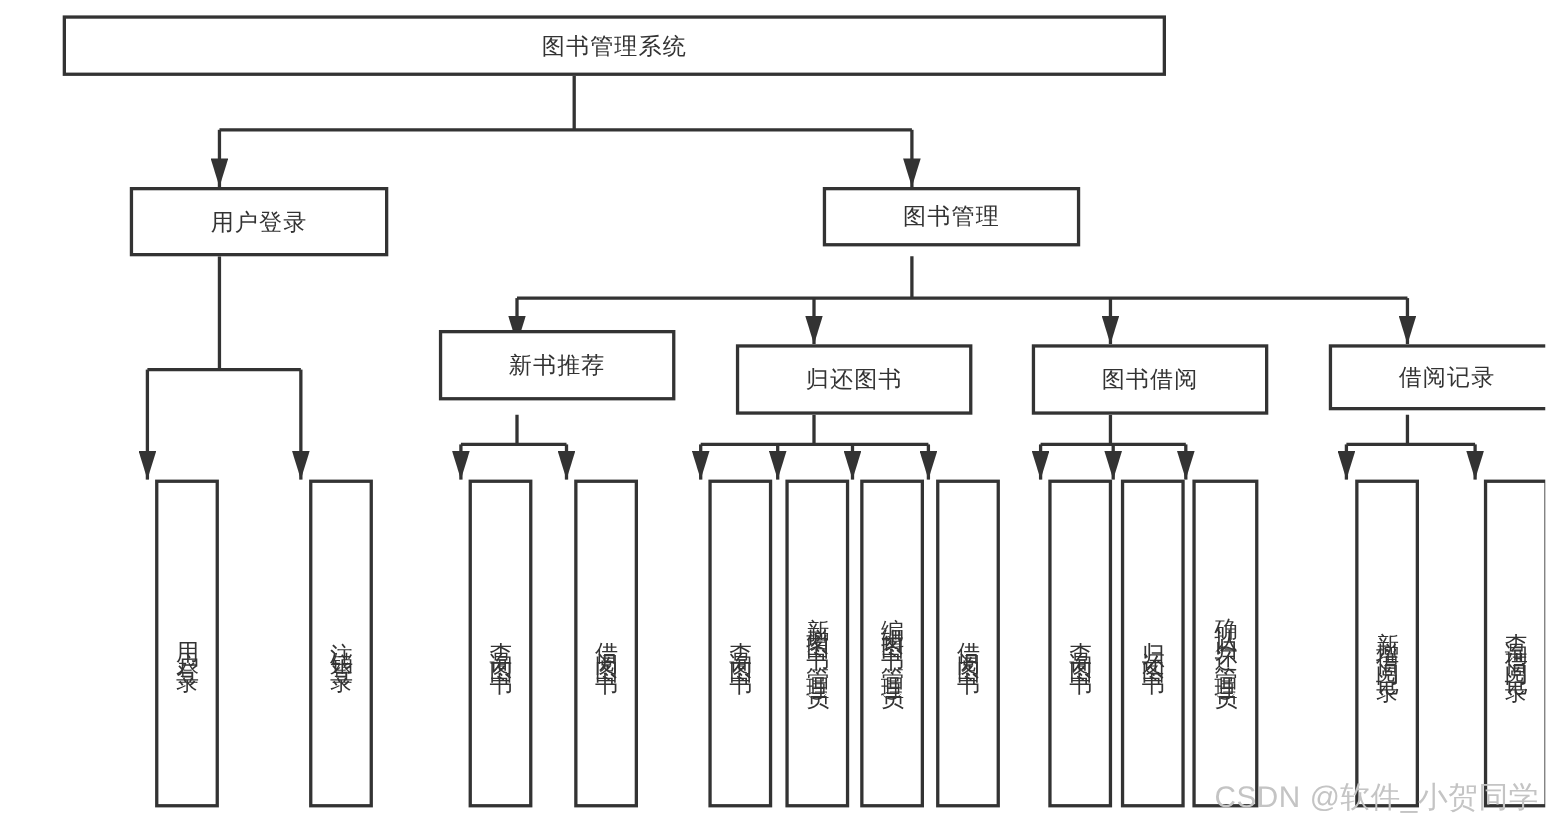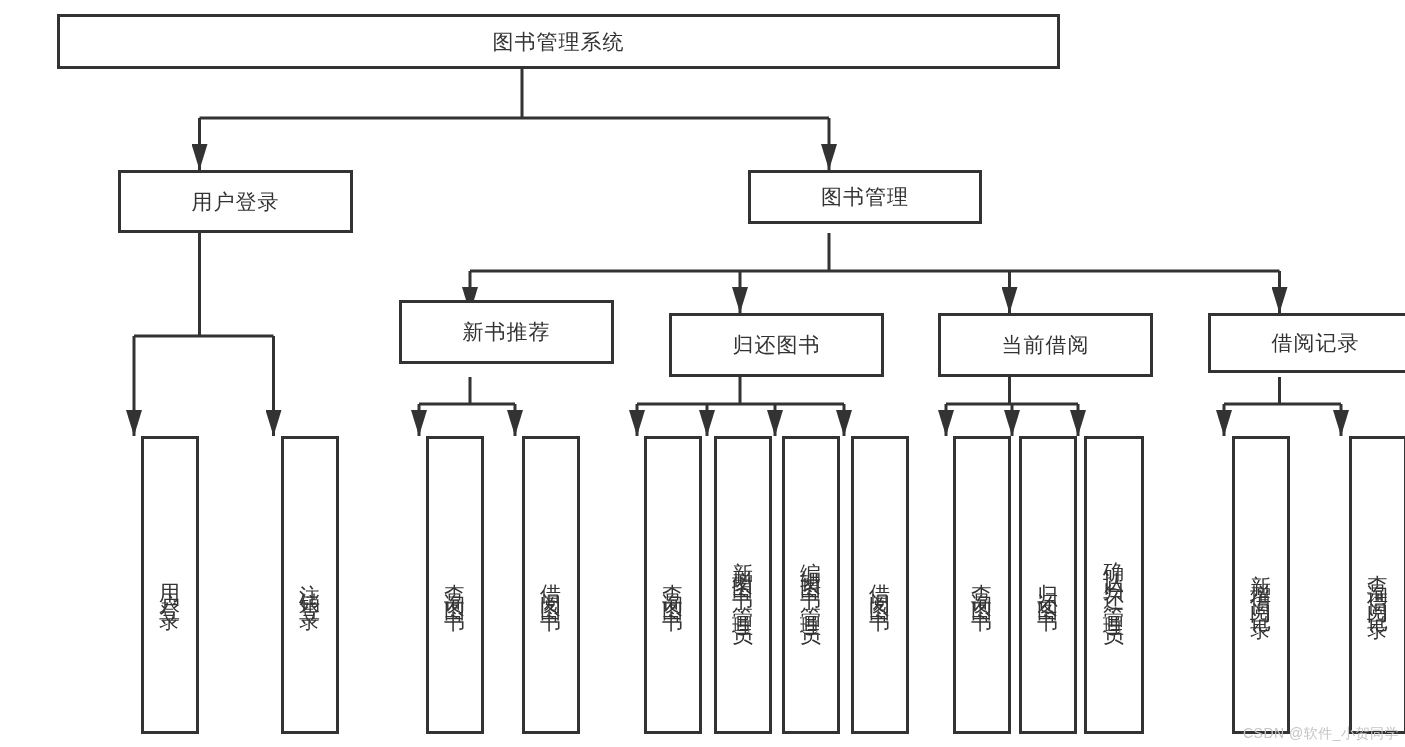--- a/index.html
+++ b/index.html
@@ -43,21 +43,21 @@
     font-size:21px;
     line-height:1;
     letter-spacing:9px;
     color:var(--text);
     white-space:nowrap;
   }
   .watermark{
     position:absolute;
     right:6px;
     bottom:4px;
-    font-size:14px;
+    font-size:27px;
     color:var(--watermark);
     letter-spacing:0.5px;
     z-index:5;
   }
 </style>
 </head>
 <body>
 
 <div class="canvas">
 
@@ -111,21 +111,21 @@
     <span class="lbl">图书管理</span>
   </div>
 
   <div class="box" style="left:363px;top:300px;width:215px;height:64px">
     <span class="lbl">新书推荐</span>
   </div>
   <div class="box" style="left:633px;top:313px;width:215px;height:64px">
     <span class="lbl">归还图书</span>
   </div>
   <div class="box" style="left:902px;top:313px;width:215px;height:64px">
-    <span class="lbl">当前借阅</span>
+    <span class="lbl">图书借阅</span>
   </div>
   <div class="box" style="left:1172px;top:313px;width:215px;height:60px">
     <span class="lbl">借阅记录</span>
   </div>
 
   <div class="box" style="left:105px;top:436px;width:58px;height:298px">
     <span class="vlbl">用户登录</span>
   </div>
   <div class="box" style="left:245px;top:436px;width:58px;height:298px">
     <span class="vlbl">注销登录</span>

